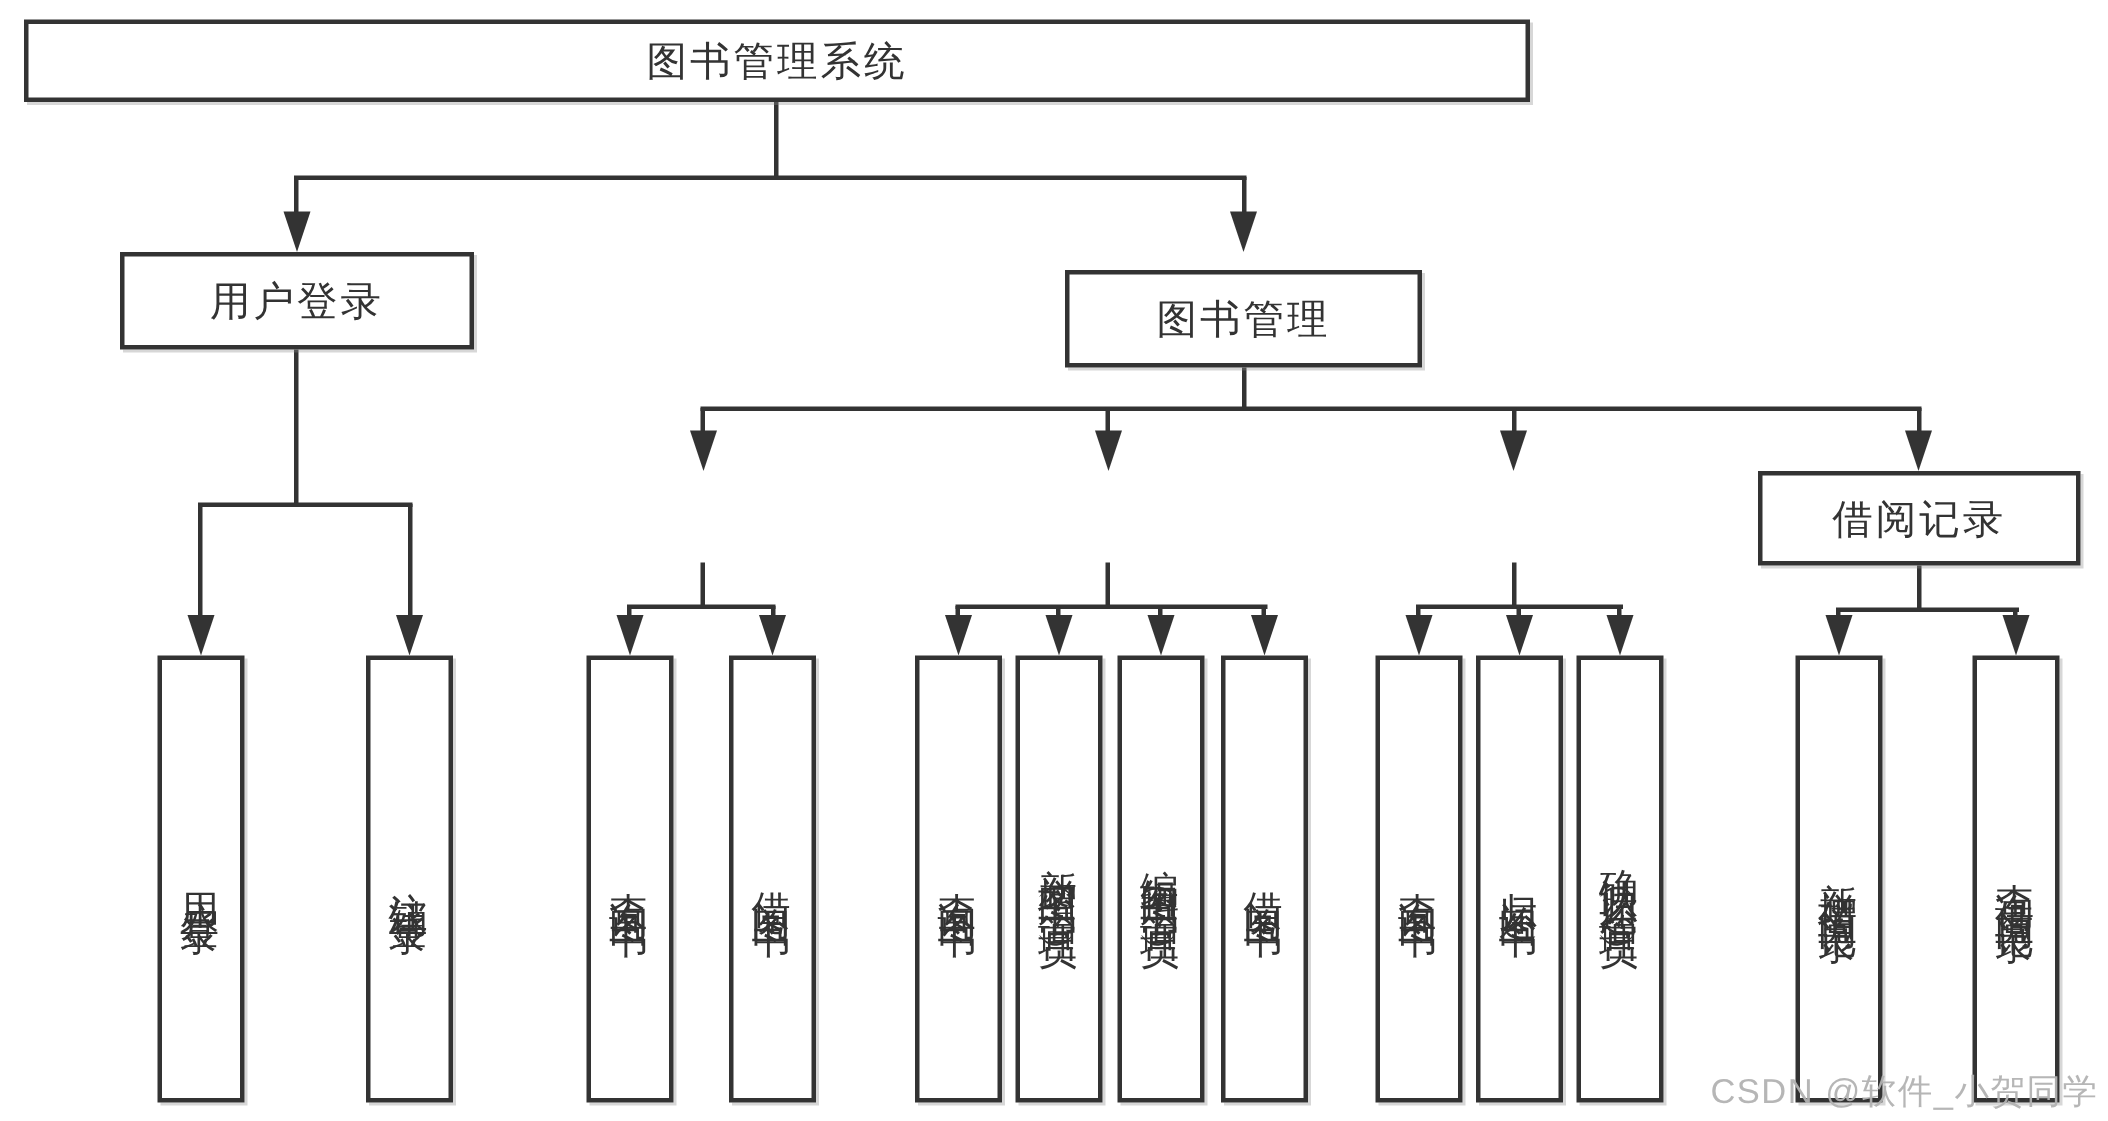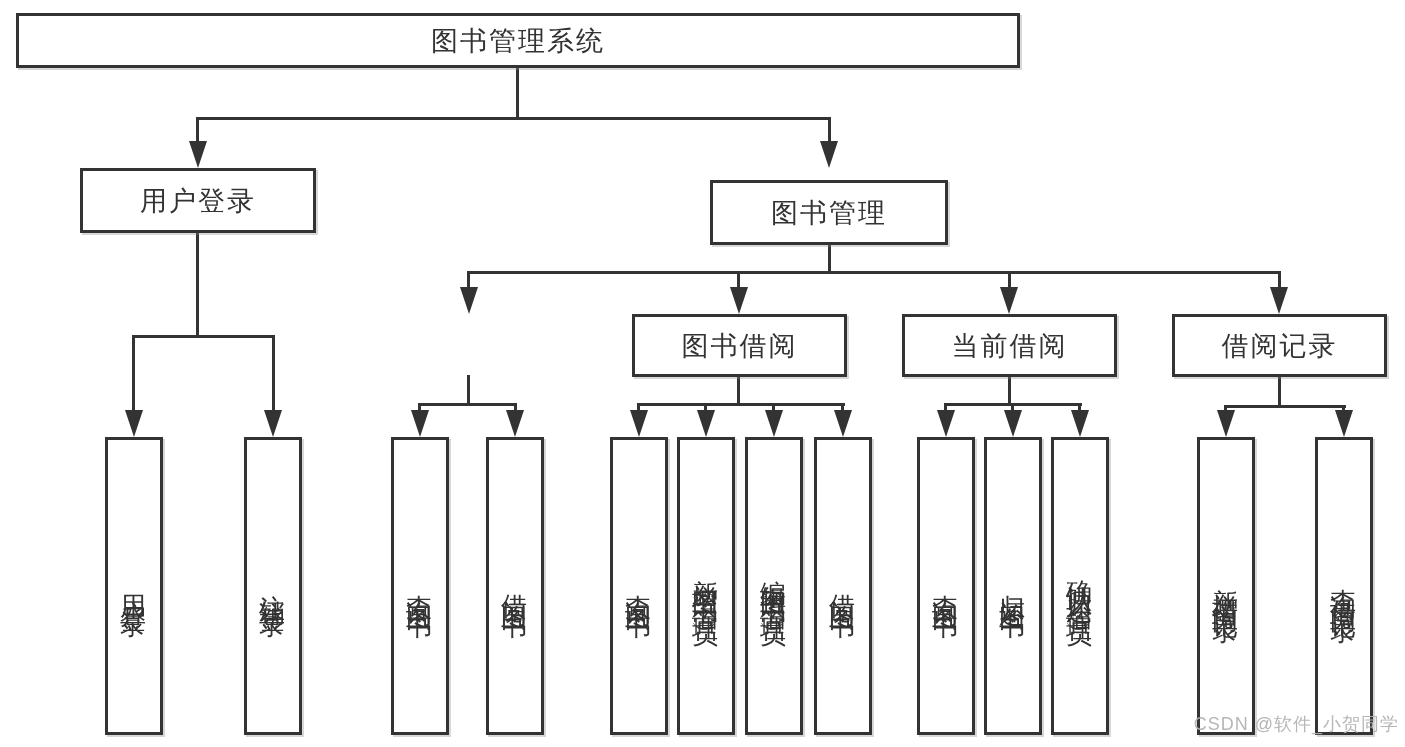--- a/index.html
+++ b/index.html
@@ -51,21 +51,21 @@
     position: absolute;
     width: 0; height: 0;
     border-left: 9px solid transparent;
     border-right: 9px solid transparent;
     border-top: 27px solid #333333;
   }
   .watermark {
     position: absolute;
     top: 712px;
     right: 6px;
-    font-size: 18px;
+    font-size: 23px;
     color: rgba(178,178,178,0.95);
     letter-spacing: 1px;
     z-index: 10;
     white-space: nowrap;
   }
 </style>
 </head>
 <body>
 
 <div class="stage">
@@ -141,22 +141,20 @@
     <div class="vline" style="left:1342px;top:406px;height:9px"></div>
     <div class="arr" style="left:1217px;top:410px"></div>
     <div class="arr" style="left:1335px;top:410px"></div>
   </div>
 
   <div class="box" style="left:16px;top:13px;width:1004px;height:55px">图书管理系统</div>
 
   <div class="box" style="left:80px;top:168px;width:236px;height:65px">用户登录</div>
   <div class="box" style="left:710px;top:180px;width:238px;height:65px">图书管理</div>
 
-  <div class="box" style="left:632px;top:314px;width:215px;height:63px">图书借阅</div>
-  <div class="box" style="left:902px;top:314px;width:215px;height:63px">当前借阅</div>
   <div class="box" style="left:1172px;top:314px;width:215px;height:63px">借阅记录</div>
 
   <div class="vbox" style="left:105px">用户登录</div>
   <div class="vbox" style="left:244px">注销登录</div>
 
   <div class="vbox" style="left:391px">查询图书</div>
   <div class="vbox" style="left:486px">借阅图书</div>
 
   <div class="vbox" style="left:610px">查询图书</div>
   <div class="vbox" style="left:677px">新增图书（管理员）</div>

